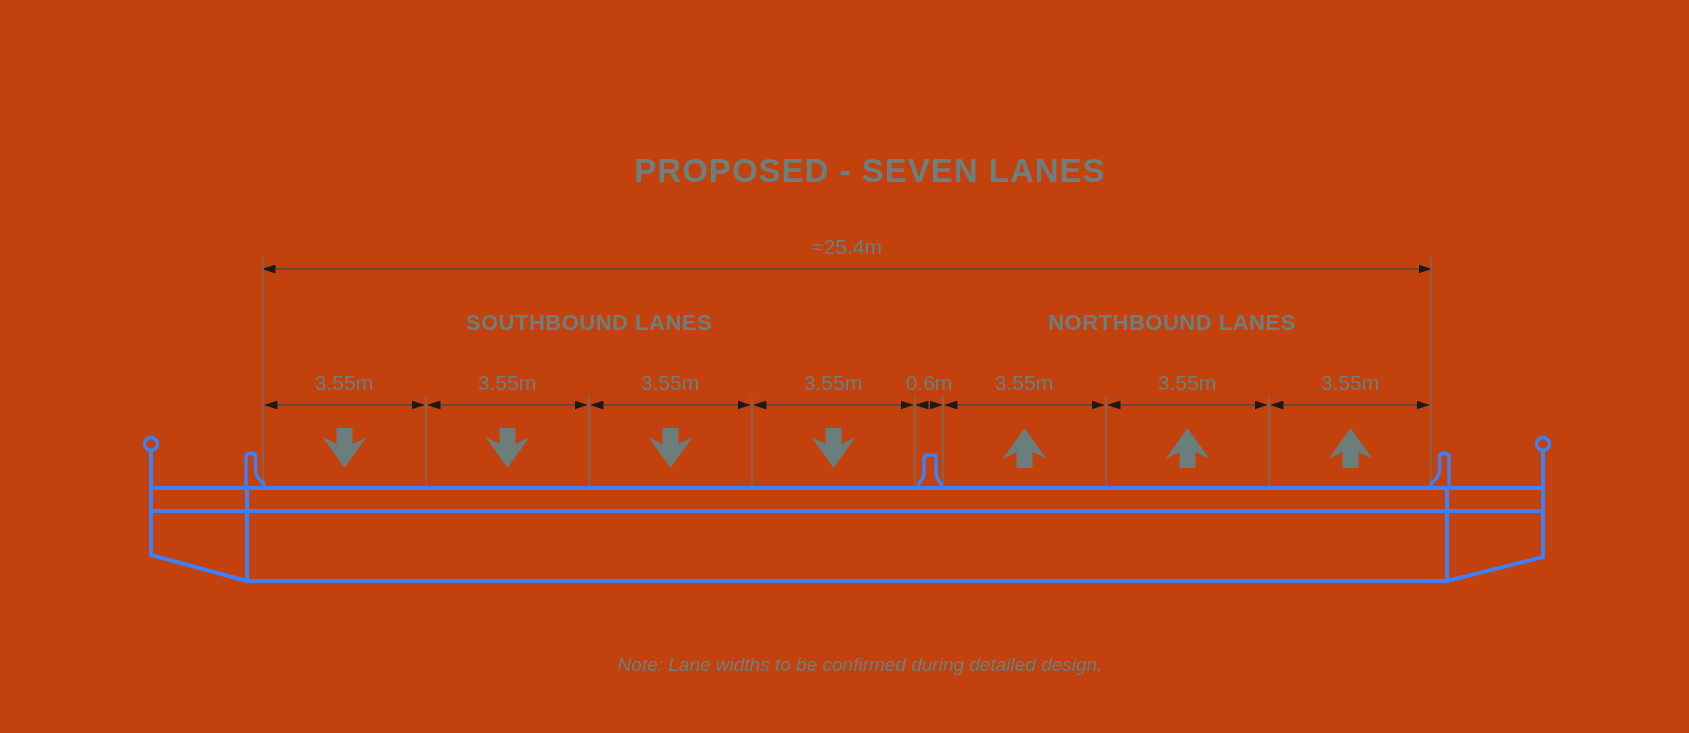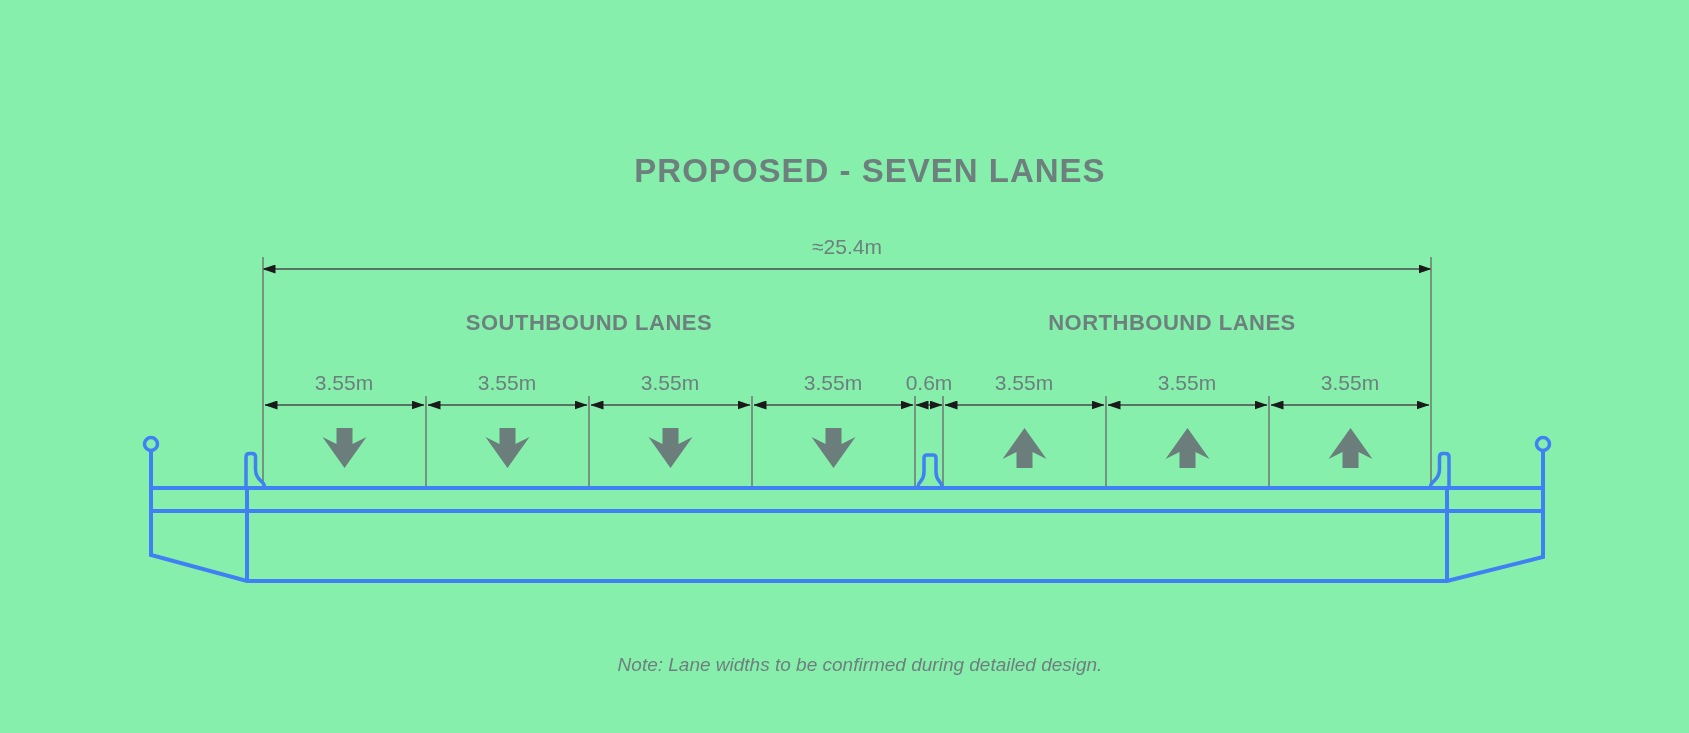--- a/index.html
+++ b/index.html
@@ -1,16 +1,16 @@
 <!DOCTYPE html>
 <html><head>
 <meta charset="utf-8">
 <style>
   html,body{margin:0;padding:0;background:#ffffff;}
-  .canvas{position:relative;width:1689px;height:733px;background:#86efac;overflow:hidden;
+  .canvas{position:relative;width:1689px;height:733px;background:#c2410c;overflow:hidden;
           font-family:"Liberation Sans",sans-serif;}
   svg{display:block;}
   text{font-family:"Liberation Sans",sans-serif;fill:#6d807d;}
   .title-txt{font-size:33px;font-weight:bold;letter-spacing:1px;}
   .section-txt{font-size:22px;font-weight:bold;letter-spacing:0.5px;}
   .dim-txt{font-size:21px;}
   .note-txt{font-size:19px;font-style:italic;}
   .dimline{stroke:#4a4a4a;stroke-width:1.4;}
   .extline{stroke:#6f6f6f;stroke-width:1.4;}
   .blue{stroke:#3f80f4;stroke-width:4;fill:none;}

